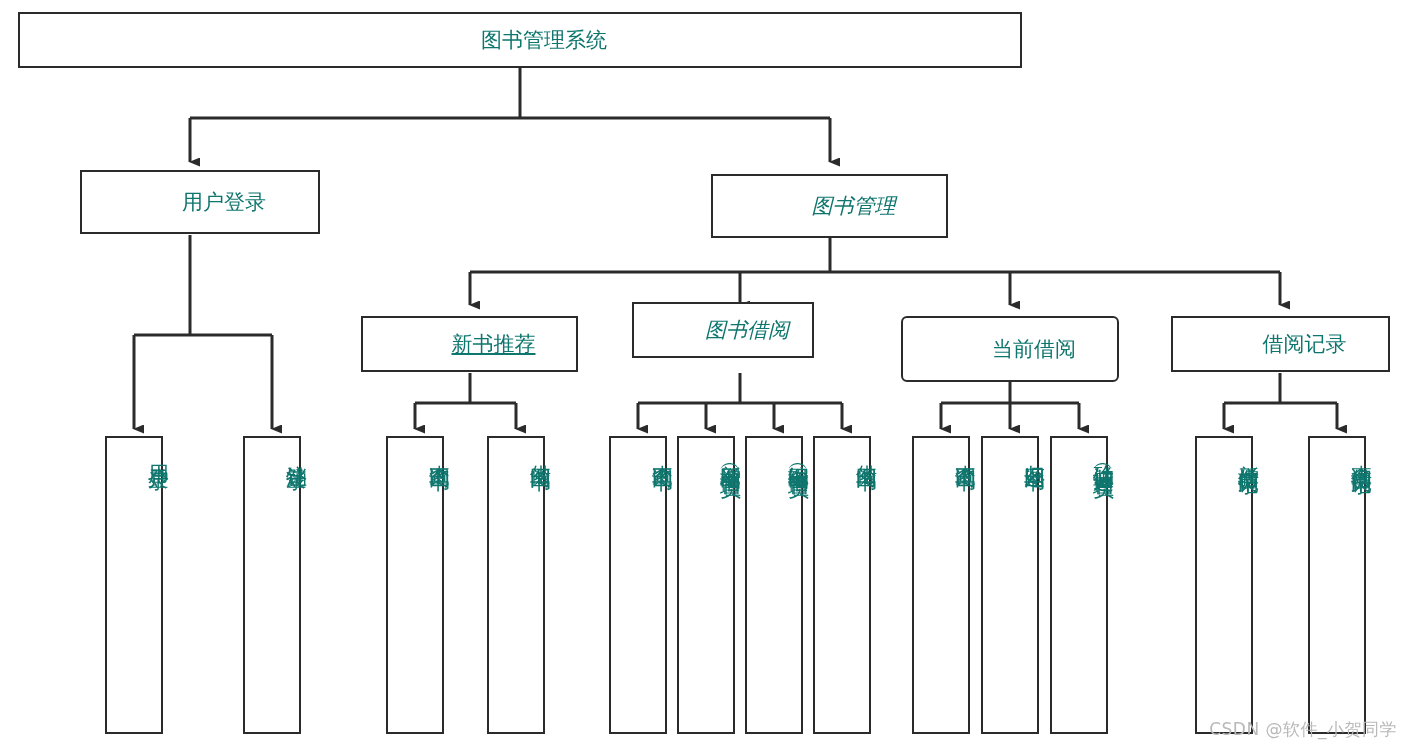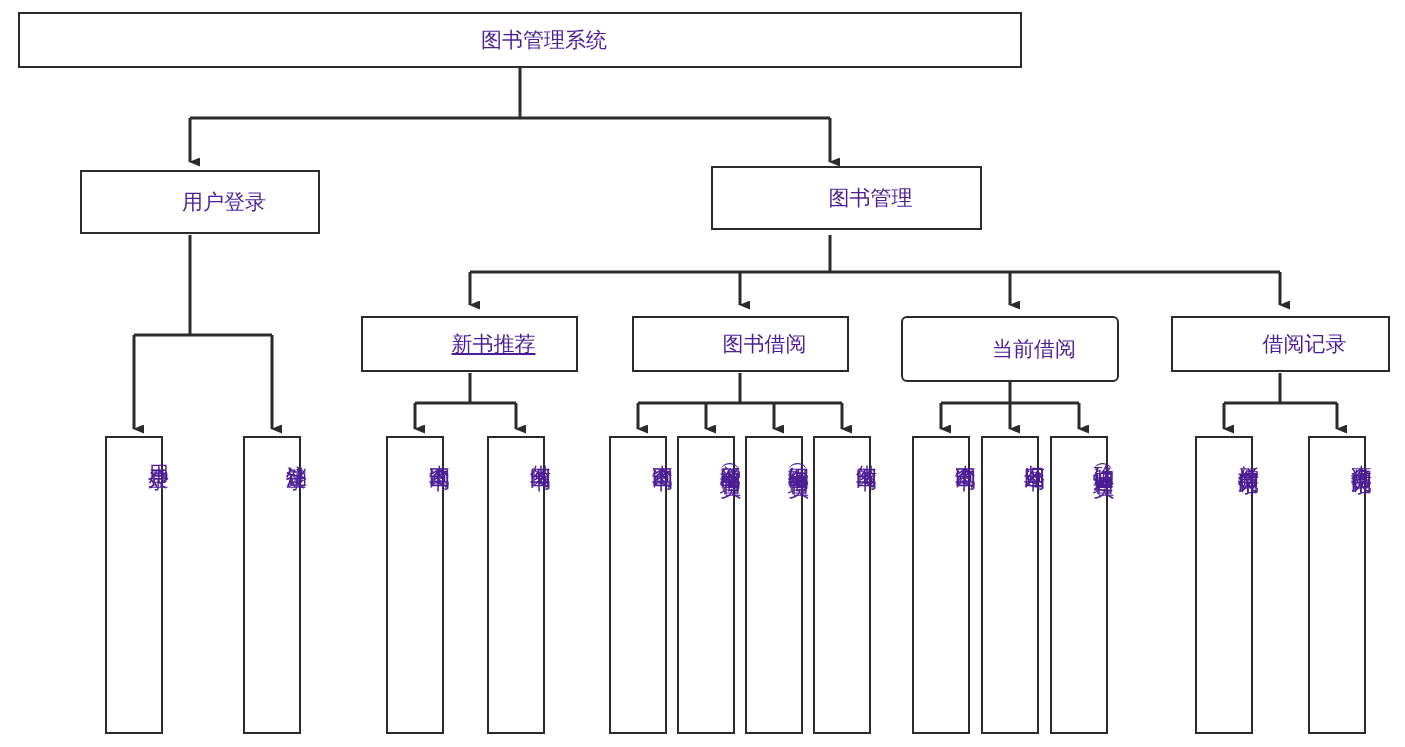--- a/index.html
+++ b/index.html
@@ -26,21 +26,21 @@
     height: 747px;
   }
   .node {
     position: absolute;
     box-sizing: border-box;
     border: 2px solid #2b2b2b;
     background: #ffffff;
     display: flex;
     align-items: center;
     justify-content: center;
-    color: #4c1d95;
+    color: #0f766e;
     padding-left: 48px;
   }
   .node-label {
     display: block;
     text-align: center;
     line-height: 1.18;
     white-space: nowrap;
   }
   .node.horizontal .node-label {
     font-size: 21px;
@@ -128,28 +128,28 @@
     </g>
   </svg>
 
   <div class="node horizontal" style="left:18px; top:12px; width:1004px; height:56px;">
     <span class="node-label">图书管理系统</span>
   </div>
 
   <div class="node horizontal" style="left:80px; top:170px; width:240px; height:64px;">
     <span class="node-label">用户登录</span>
   </div>
-  <div class="node horizontal" style="left:711px; top:166px; width:271px; height:64px;">
+  <div class="node horizontal" style="left:711px; top:174px; width:237px; height:64px;font-style:italic;">
     <span class="node-label">图书管理</span>
   </div>
 
   <div class="node horizontal" style="left:361px; top:316px; width:217px; height:56px;text-decoration:underline;">
     <span class="node-label">新书推荐</span>
   </div>
-  <div class="node horizontal" style="left:632px; top:316px; width:217px; height:56px;">
+  <div class="node horizontal" style="left:632px; top:302px; width:182px; height:56px;font-style:italic;">
     <span class="node-label">图书借阅</span>
   </div>
   <div class="node horizontal" style="left:901px; top:316px; width:218px; height:66px;border-radius:6px;">
     <span class="node-label">当前借阅</span>
   </div>
   <div class="node horizontal" style="left:1171px; top:316px; width:219px; height:56px;font-family:Liberation Serif, serif;">
     <span class="node-label">借阅记录</span>
   </div>
 
   <div class="node vertical" style="left:105px; top:436px; width:58px; height:298px;">
@@ -189,13 +189,14 @@
     <span class="node-label">确认归还（管理员）</span>
   </div>
 
   <div class="node vertical" style="left:1195px; top:436px; width:58px; height:298px;">
     <span class="node-label">新增借阅记录</span>
   </div>
   <div class="node vertical" style="left:1308px; top:436px; width:58px; height:298px;">
     <span class="node-label">查询借阅记录</span>
   </div>
 
+  <div id="watermark">CSDN @软件_小贺同学</div>
 </div>
 
 </body></html>

